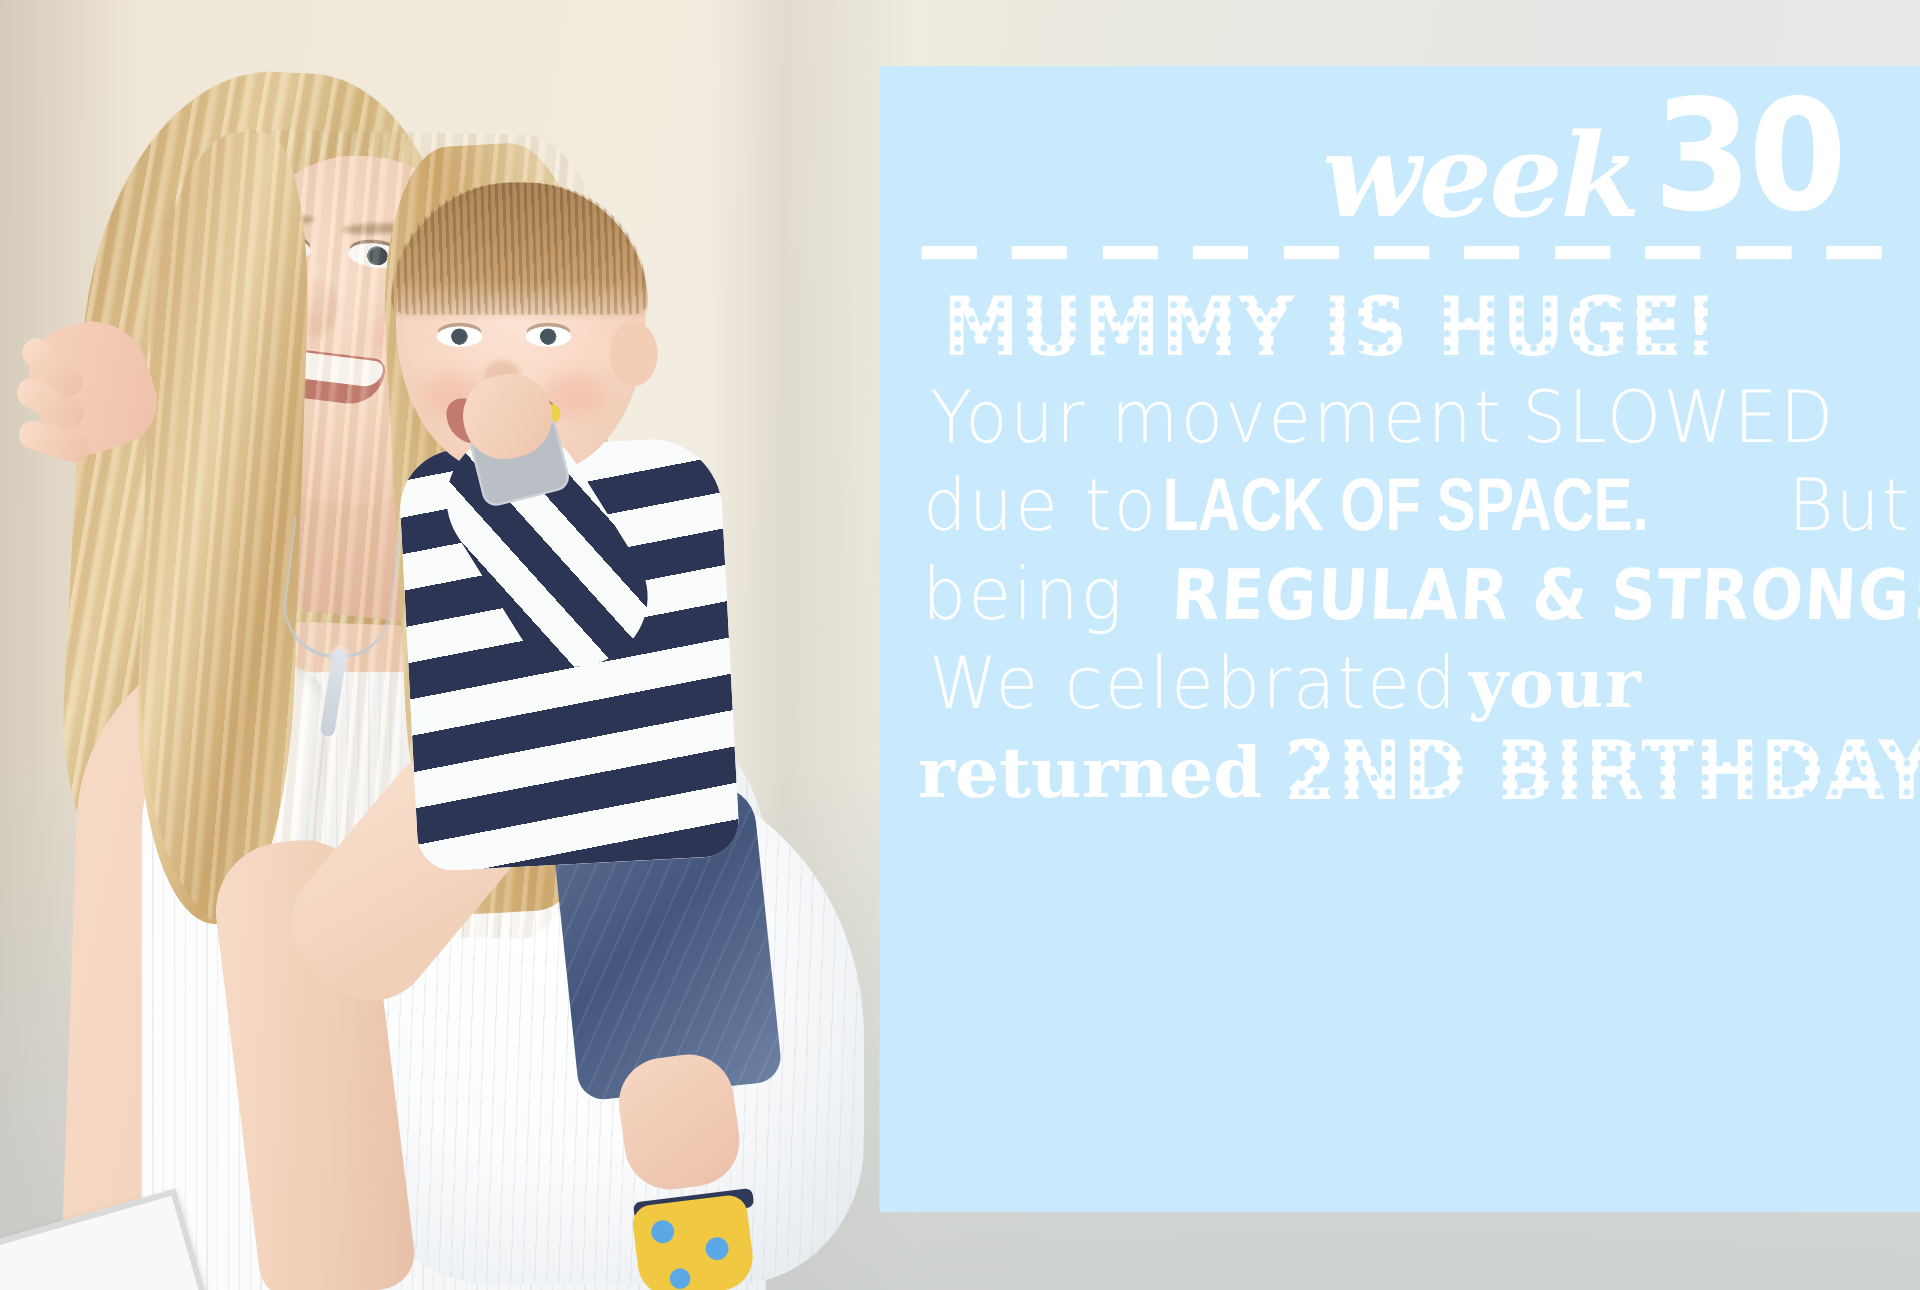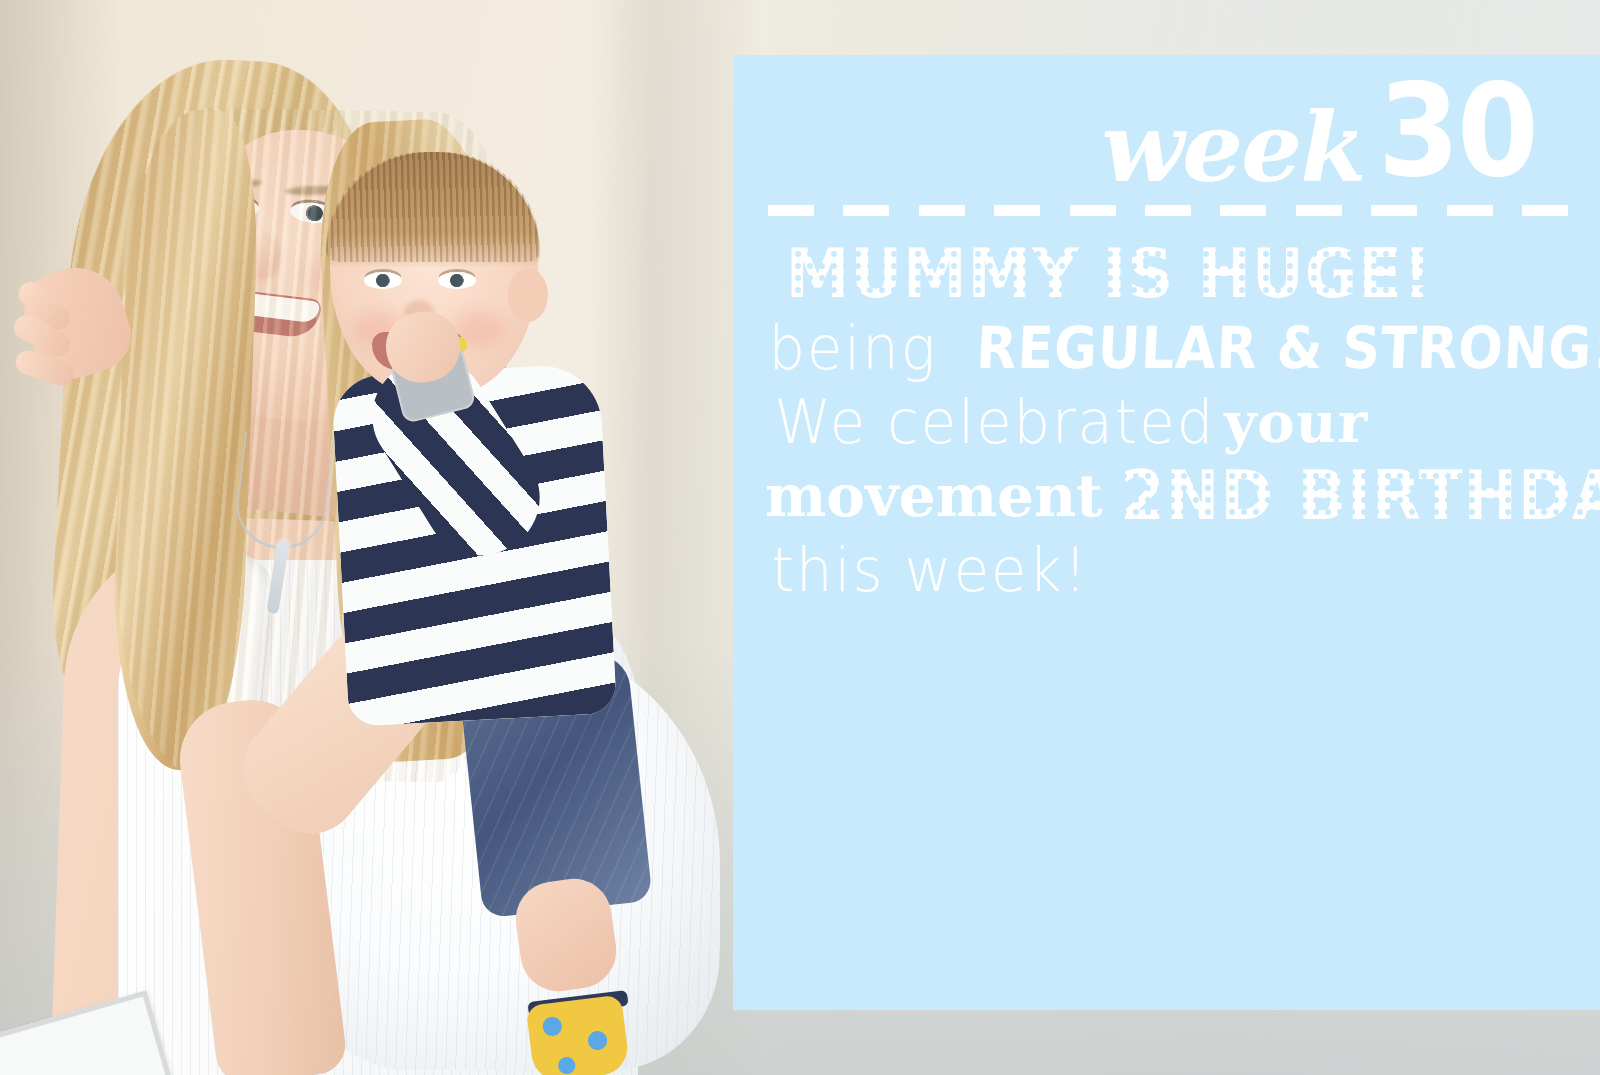--- a/index.html
+++ b/index.html
@@ -493,42 +493,48 @@
 
     <div class="body">
 
       <div class="ln">
         <span class="dots-wrap big">
           <span class="solid">MUMMY IS HUGE!</span>
           <span class="overlay"></span>
         </span>
       </div>
 
-
-
+      <div class="ln">
+        <span class="thin">Your movement </span>
+          <span class="thin">SLOWED</span>
+      </div>
+
+
+      <div class="ln">
+        <span class="thin">due to </span>
+          <span class="heavy">LACK OF SPACE.</span>
+          <span class="thin"> But</span>
+      </div>
 
 
       <div class="ln">
         <span class="thin">being </span>
           <span class="brush">REGULAR &amp; STRONG!</span>
       </div>
 
       <div class="ln">
         <span class="thin">We celebrated </span>
           <span class="whimsy">your</span>
       </div>
 
       <div class="ln">
-        <span class="serif">movement </span>
+        <span class="serif">returned </span>
         <span class="dots-wrap big">
           <span class="solid">2ND BIRTHDAY</span>
           <span class="overlay"></span>
         </span>
       </div>
 
-      <div class="ln">
-        <span class="thin">this week!</span>
-      </div>
 
     </div>
   </div>
 
 </div>
 
 </body></html>

